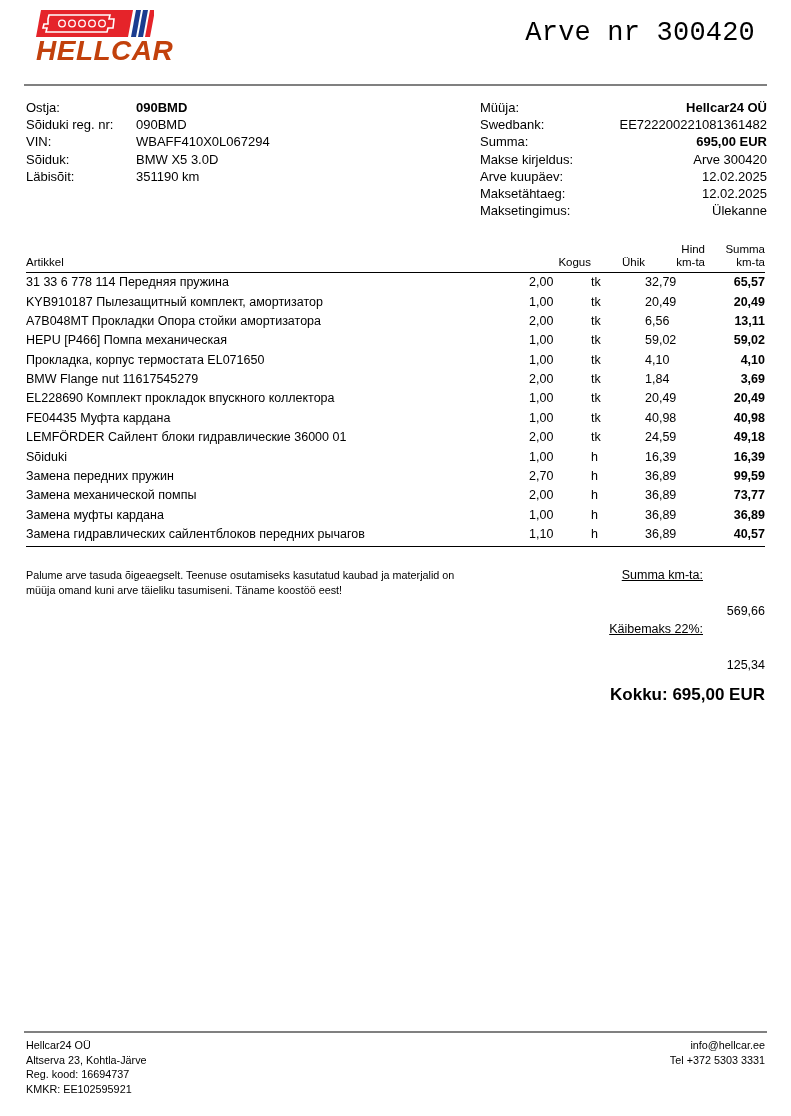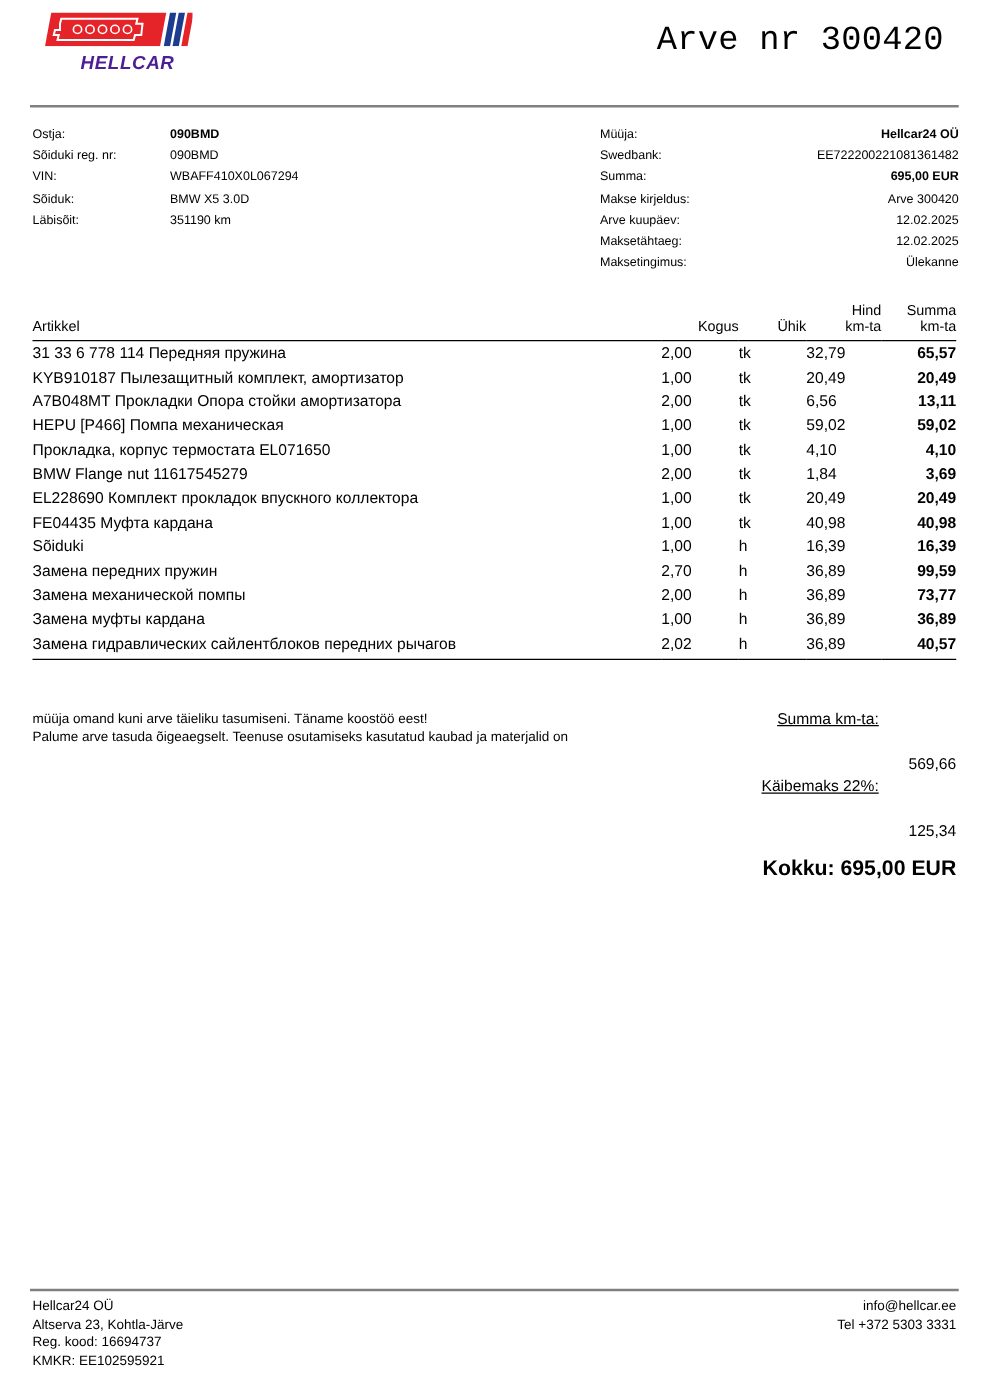--- a/index.html
+++ b/index.html
@@ -38,25 +38,25 @@
   }
   .logo-mark {
     position: relative;
     width: 118px;
     height: 27px;
   }
   .logo-word {
     font-family: "Liberation Sans", sans-serif;
     font-weight: bold;
     font-style: italic;
-    font-size: 15px;
+    font-size: 28px;
     letter-spacing: 0.5px;
     line-height: 24px;
     margin-top: 2px;
-    color: #4c1d95;
+    color: #c2410c;
     text-align: center;
   }
   .invoice-title {
     position: absolute;
     right: 12px;
     top: 18px;
     font-size: 27px;
     letter-spacing: 0.2px;
     white-space: nowrap;
     font-family: Liberation Mono, monospace;
@@ -67,21 +67,21 @@
     right: 24px;
     top: 84px;
     height: 2px;
     background: #808080;
   }
 
   
   .info {
     position: absolute;
     top: 99px;
-    font-size: 10px;
+    font-size: 13px;
     line-height: 17.2px;
   }
   .info-left { left: 26px; width: 330px; }
   .info-right { left: 480px; width: 287px; }
 
   .info-row {
     display: flex;
     width: 100%;
   }
   .info-left .info-label { width: 110px; flex: none; }
@@ -340,20 +340,27 @@
             <td class="c-sum">20,49</td>
           </tr>
           <tr>
             <td class="c-art">FE04435 Муфта кардана</td>
             <td class="c-qty">1,00</td>
             <td class="c-unit">tk</td>
             <td class="c-price">40,98</td>
             <td class="c-sum">40,98</td>
           </tr>
           <tr>
+            <td class="c-art">LEMFÖRDER Сайлент блоки гидравлические 36000 01</td>
+            <td class="c-qty">2,00</td>
+            <td class="c-unit">tk</td>
+            <td class="c-price">24,59</td>
+            <td class="c-sum">49,18</td>
+          </tr>
+          <tr>
             <td class="c-art">Sõiduki</td>
             <td class="c-qty">1,00</td>
             <td class="c-unit">h</td>
             <td class="c-price">16,39</td>
             <td class="c-sum">16,39</td>
           </tr>
           <tr>
             <td class="c-art">Замена передних пружин</td>
             <td class="c-qty">2,70</td>
             <td class="c-unit">h</td>
@@ -369,32 +376,32 @@
           </tr>
           <tr>
             <td class="c-art">Замена муфты кардана</td>
             <td class="c-qty">1,00</td>
             <td class="c-unit">h</td>
             <td class="c-price">36,89</td>
             <td class="c-sum">36,89</td>
           </tr>
           <tr>
             <td class="c-art">Замена гидравлических сайлентблоков передних рычагов</td>
-            <td class="c-qty">2,02</td>
+            <td class="c-qty">1,10</td>
             <td class="c-unit">h</td>
             <td class="c-price">36,89</td>
             <td class="c-sum">40,57</td>
           </tr>
         </tbody>
     </table>
   </div>
 
   <div class="notes">
+    <div>Palume arve tasuda õigeaegselt. Teenuse osutamiseks kasutatud kaubad ja materjalid on</div>
     <div>müüja omand kuni arve täieliku tasumiseni. Täname koostöö eest!</div>
-    <div>Palume arve tasuda õigeaegselt. Teenuse osutamiseks kasutatud kaubad ja materjalid on</div>
   </div>
 
   <div class="totals">
     <div class="totals-row">
       <span class="totals-label">Summa km-ta:</span>
       <span class="totals-value">569,66</span>
     </div>
     <div class="totals-row">
       <span class="totals-label">Käibemaks 22%:</span>
       <span class="totals-value">125,34</span>

